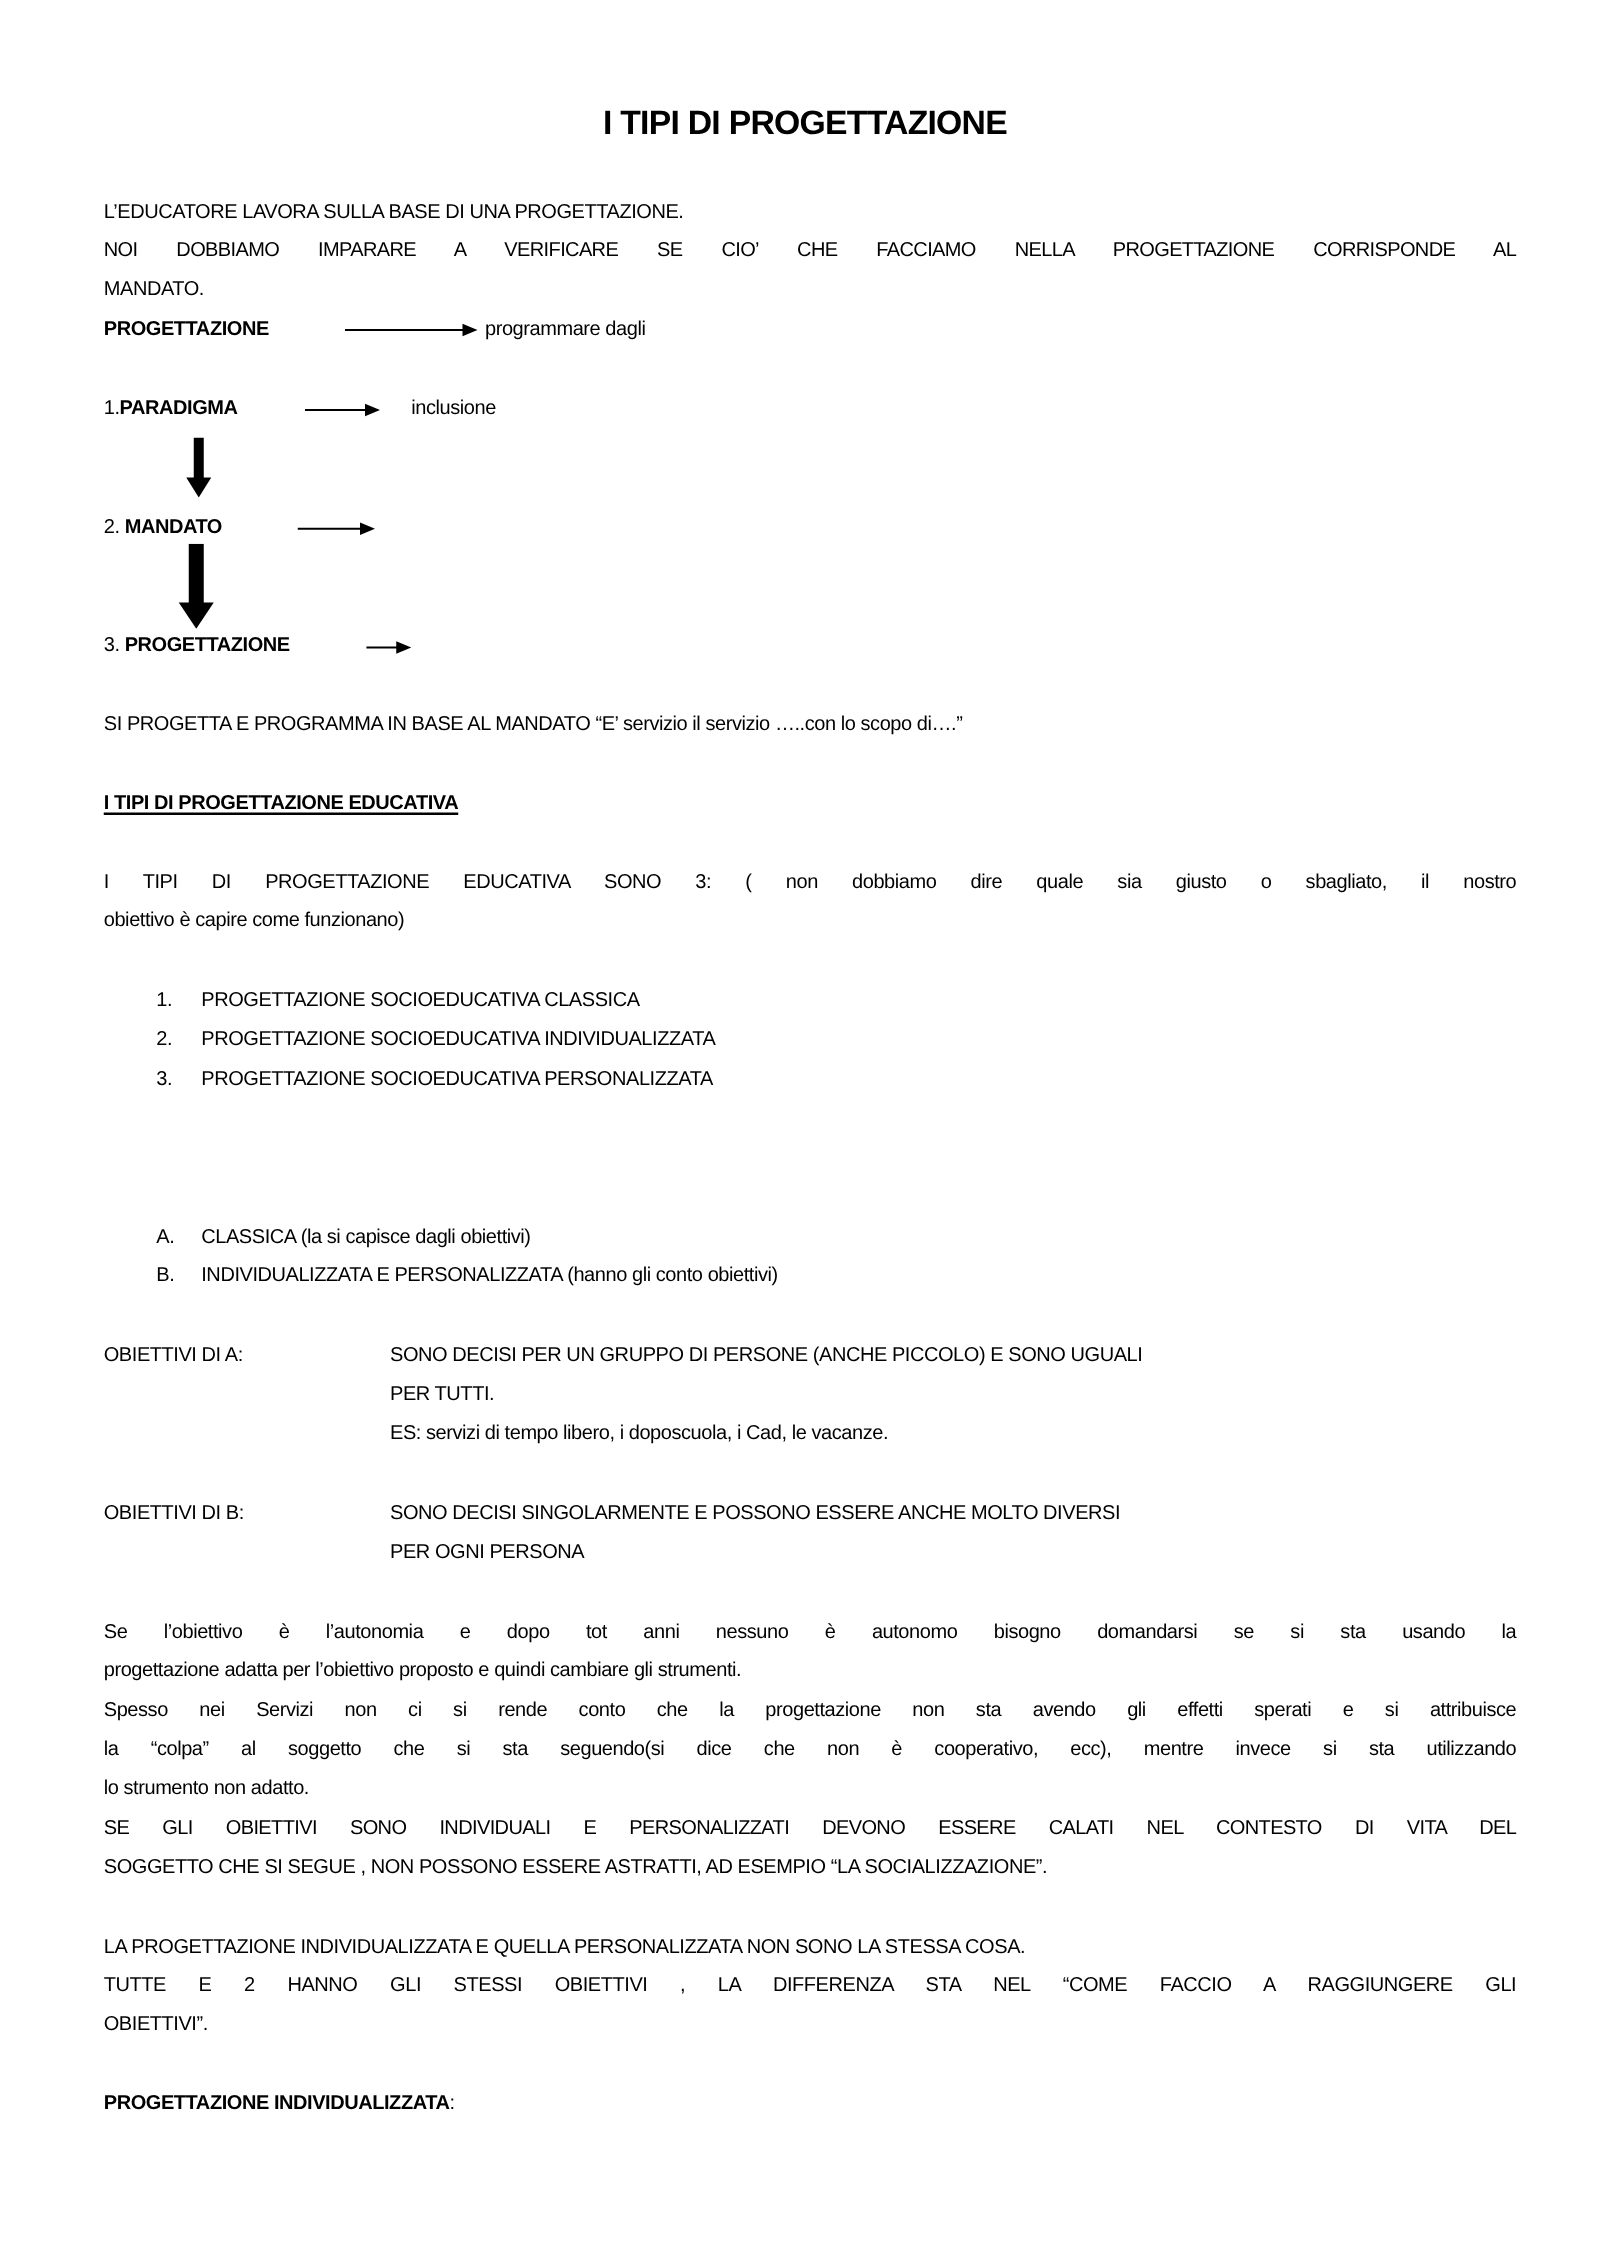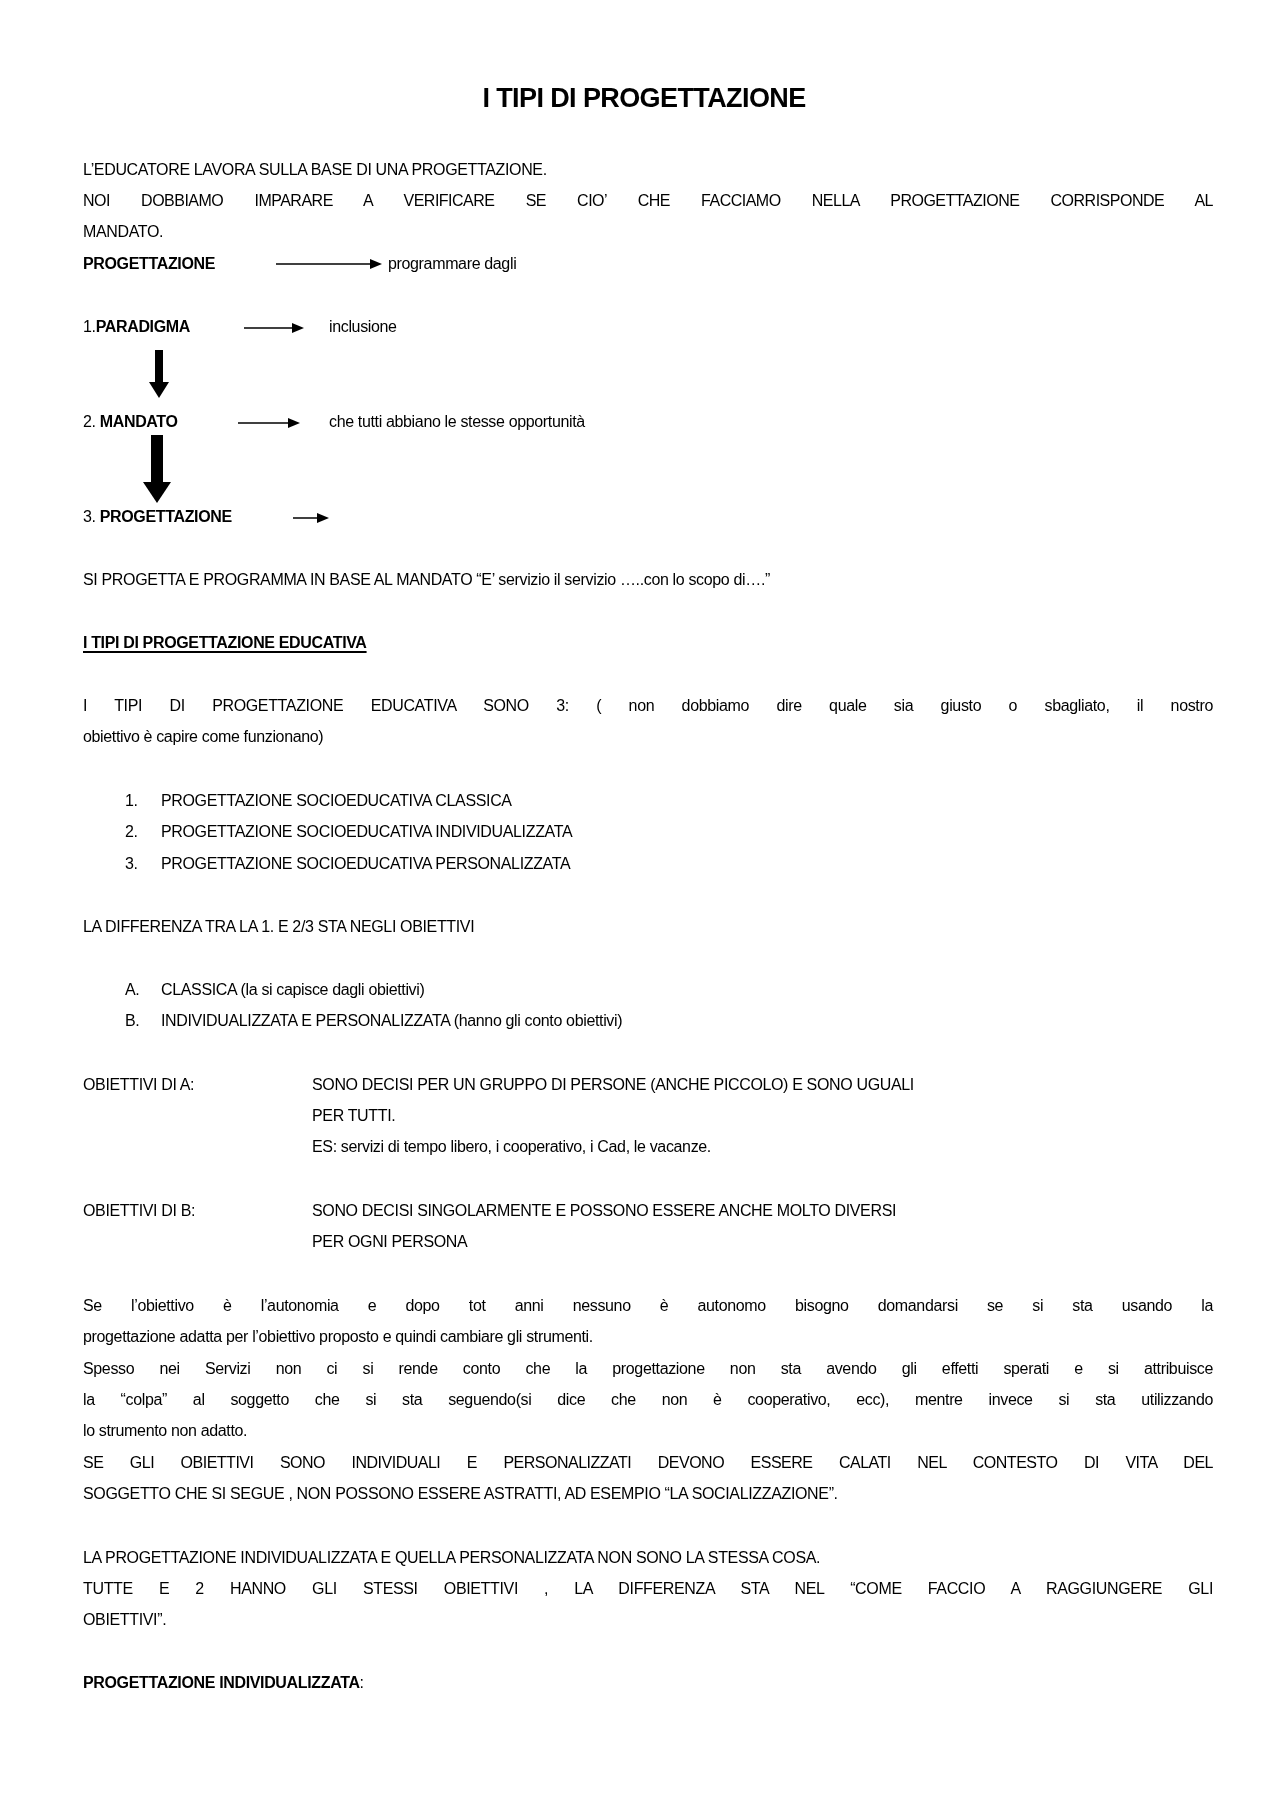--- a/index.html
+++ b/index.html
@@ -74,21 +74,20 @@
     <polygon points="2,32 22,32 12,48" fill="#000"></polygon>
   </svg>
 
   <div class="abs t" style="left:79px; top:406px;">
     <span>2. </span><span class="b">MANDATO</span>
   </div>
   <svg class="harrow" style="left:234px; top:417px;" width="62" height="12">
     <line x1="0" y1="6" x2="52" y2="6" stroke="#000" stroke-width="1.5"></line>
     <polygon points="50,1 62,6 50,11" fill="#000"></polygon>
   </svg>
-  <div class="abs t" style="left:325px; top:406px;">che tutti abbiano le stesse opportunità</div>
 
   <svg class="varrow" style="left:138px; top:435px;" width="30" height="68">
     <rect x="9" y="0" width="12" height="50" fill="#000"></rect>
     <polygon points="1,47 29,47 15,68" fill="#000"></polygon>
   </svg>
 
   <div class="abs t" style="left:79px; top:501px;">
     <span>3. </span><span class="b">PROGETTAZIONE</span>
   </div>
   <svg class="harrow" style="left:289px; top:512px;" width="36" height="12">
@@ -105,33 +104,32 @@
 
   <div>
     <div class="abs t" style="left:121px; top:785px;">1.</div>
     <div class="abs t" style="left:157px; top:785px;">PROGETTAZIONE SOCIOEDUCATIVA CLASSICA</div>
     <div class="abs t" style="left:121px; top:816px;">2.</div>
     <div class="abs t" style="left:157px; top:816px;">PROGETTAZIONE SOCIOEDUCATIVA INDIVIDUALIZZATA</div>
     <div class="abs t" style="left:121px; top:848px;">3.</div>
     <div class="abs t" style="left:157px; top:848px;">PROGETTAZIONE SOCIOEDUCATIVA PERSONALIZZATA</div>
   </div>
 
-  <div class="abs t" style="left:79px; top:911px;">LA DIFFERENZA TRA LA 1. E 2/3 STA NEGLI OBIETTIVI</div>
 
   <div>
     <div class="abs t" style="left:121px; top:974px;">A.</div>
     <div class="abs t" style="left:157px; top:974px;">CLASSICA (la si capisce dagli obiettivi)</div>
     <div class="abs t" style="left:121px; top:1005px;">B.</div>
     <div class="abs t" style="left:157px; top:1005px;">INDIVIDUALIZZATA E PERSONALIZZATA (hanno gli conto obiettivi)</div>
   </div>
 
   <div class="abs t" style="left:79px; top:1069px;">OBIETTIVI DI A:</div>
   <div class="abs t" style="left:308px; top:1069px;">SONO DECISI PER UN GRUPPO DI PERSONE (ANCHE PICCOLO) E SONO UGUALI</div>
   <div class="abs t" style="left:308px; top:1100px;">PER TUTTI.</div>
-  <div class="abs t" style="left:308px; top:1131px;">ES: servizi di tempo libero, i cooperativo, i Cad, le vacanze.</div>
+  <div class="abs t" style="left:308px; top:1131px;">ES: servizi di tempo libero, i doposcuola, i Cad, le vacanze.</div>
 
   <div class="abs t" style="left:79px; top:1195px;">OBIETTIVI DI B:</div>
   <div class="abs t" style="left:308px; top:1195px;">SONO DECISI SINGOLARMENTE E POSSONO ESSERE ANCHE MOLTO DIVERSI</div>
   <div class="abs t" style="left:308px; top:1226px;">PER OGNI PERSONA</div>
 
   <div>
     <div class="justify-line t" style="top:1290px;">Se l’obiettivo è l’autonomia e dopo tot anni nessuno è autonomo bisogno domandarsi se si sta usando la</div>
     <div class="abs t" style="left:79px; top:1321px;">progettazione adatta per l’obiettivo proposto e quindi cambiare gli strumenti.</div>
     <div class="justify-line t" style="top:1353px;">Spesso nei Servizi non ci si rende conto che la progettazione non sta avendo gli effetti sperati e si attribuisce</div>
     <div class="justify-line t" style="top:1384px;">la “colpa” al soggetto che si sta seguendo(si dice che non è cooperativo, ecc), mentre invece si sta utilizzando</div>

